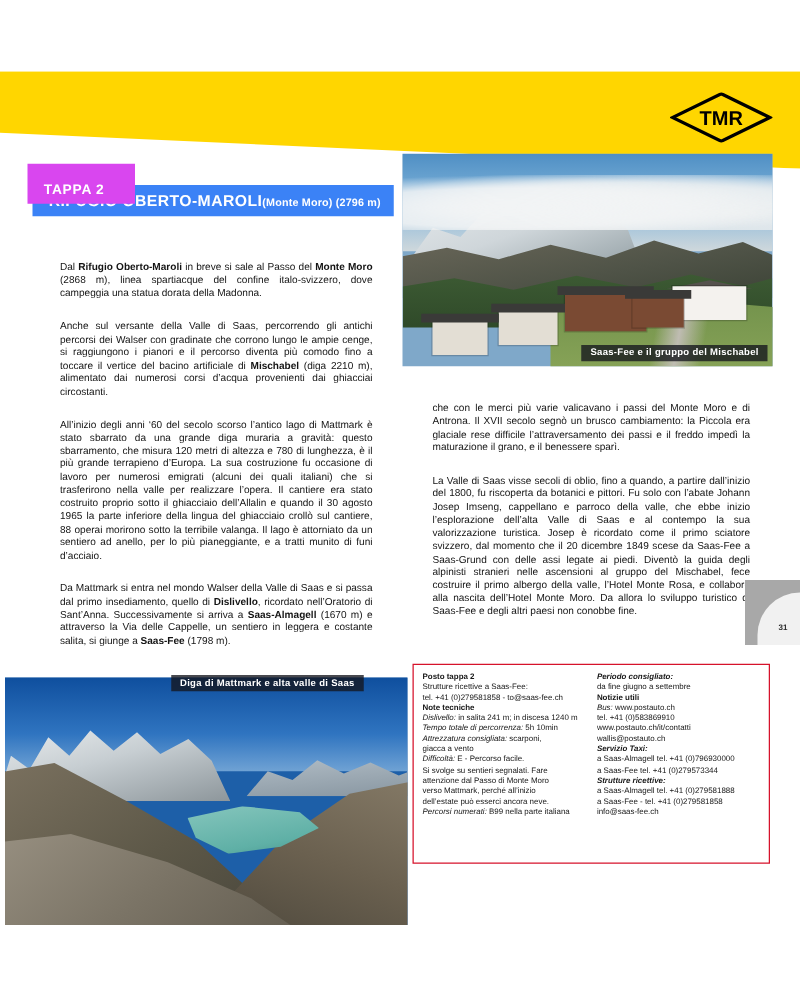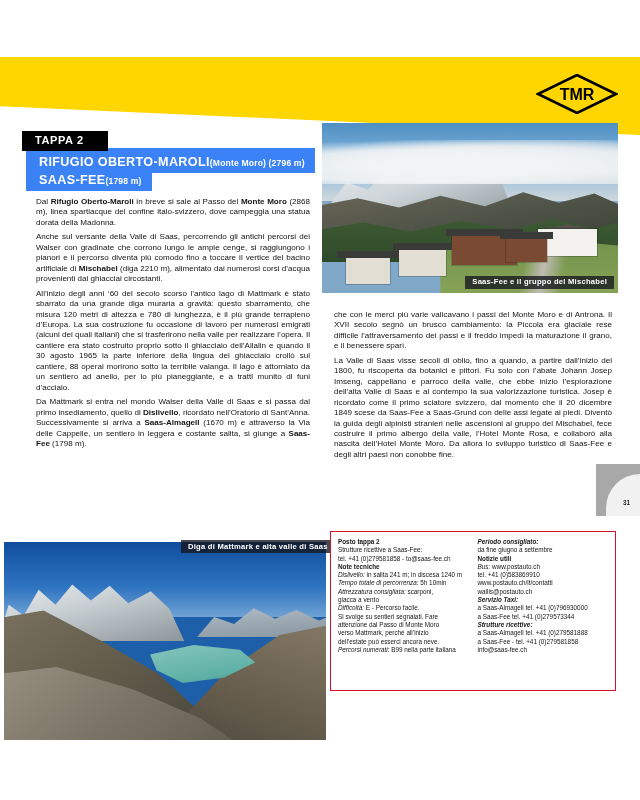--- a/index.html
+++ b/index.html
@@ -163,36 +163,35 @@
   .caption {
     position: absolute;
     background: rgba(20,22,30,.78);
     color: #ffffff;
     font-size: 7.6px;
     font-weight: bold;
     letter-spacing: .25px;
     padding: 2.5px 7px 3px 7px;
     white-space: nowrap;
     line-height: 1;
-    margin-left: 44px;
   }
   .caption.saasfee { right: 4px; bottom: 4px; }
   .caption.mattmark { left: 137px; top: 540px; }
 
   
   .tappa-chip {
     position: absolute;
     left: 22px;
     top: 131px;
-    background: #000000;
+    background: #d946ef;
     color: #ffffff;
     font-size: 11px;
     font-weight: bold;
     letter-spacing: .6px;
-    padding: 4px 24px 4px 13px;
+    padding: 16px 24px 4px 13px;
     line-height: 1.05;
     z-index: 4;
   }
   .title-bar {
     position: absolute;
     left: 26px;
     background: #3b82f6;
     color: #ffffff;
     padding: 4px 10px 3px 13px;
     z-index: 3;
@@ -213,21 +212,21 @@
   }
 
   
   .col {
     position: absolute;
     font-size: 8.05px;
     line-height: 10.45px;
     text-align: justify;
     color: #141414;
   }
-  .col p { margin: 4px; }
+  .col p { margin: 16px; }
   .col b { font-weight: bold; }
   .col-left {
     left: 32px;
     top: 193px;
     width: 282px;
   }
   .col-right {
     left: 330px;
     top: 306px;
     width: 286px;
@@ -322,23 +321,20 @@
     </div>
     <div class="caption saasfee">Saas-Fee e il gruppo del Mischabel</div>
   </div>
 
   <div class="tappa-chip">
     <span>TAPPA 2</span>
   </div>
 
   <div class="title-bar one">
     <span class="title-main">RIFUGIO OBERTO-MAROLI</span><span class="title-sub">(Monte Moro) (2796 m)</span>
-  </div>
-  <div class="title-bar two">
-    <span class="title-main">SAAS-FEE</span><span class="title-sub">(1798 m)</span>
   </div>
 
   <div class="col col-left">
       <p>Dal <b>Rifugio Oberto-Maroli</b> in breve si sale al Passo del <b>Monte Moro</b> (2868 m), linea spartiacque del confine italo-svizzero, dove campeggia una statua dorata della Madonna.</p>
       <p>Anche sul versante della Valle di Saas, percorrendo gli antichi percorsi dei Walser con gradinate che corrono lungo le ampie cenge, si raggiungono i pianori e il percorso diventa più comodo fino a toccare il vertice del bacino artificiale di <b>Mischabel</b> (diga 2210 m), alimentato dai numerosi corsi d’acqua provenienti dai ghiacciai circostanti.</p>
       <p>All’inizio degli anni ‘60 del secolo scorso l’antico lago di Mattmark è stato sbarrato da una grande diga muraria a gravità: questo sbarramento, che misura 120 metri di altezza e 780 di lunghezza, è il più grande terrapieno d’Europa. La sua costruzione fu occasione di lavoro per numerosi emigrati (alcuni dei quali italiani) che si trasferirono nella valle per realizzare l’opera. Il cantiere era stato costruito proprio sotto il ghiacciaio dell’Allalin e quando il 30 agosto 1965 la parte inferiore della lingua del ghiacciaio crollò sul cantiere, 88 operai morirono sotto la terribile valanga. Il lago è attorniato da un sentiero ad anello, per lo più pianeggiante, e a tratti munito di funi d’acciaio.</p>
       <p>Da Mattmark si entra nel mondo Walser della Valle di Saas e si passa dal primo insediamento, quello di <b>Dislivello</b>, ricordato nell’Oratorio di Sant’Anna. Successivamente si arriva a <b>Saas-Almagell</b> (1670 m) e attraverso la Via delle Cappelle, un sentiero in leggera e costante salita, si giunge a <b>Saas-Fee</b> (1798 m).</p>
     </div>
 
   <div class="col col-right">

